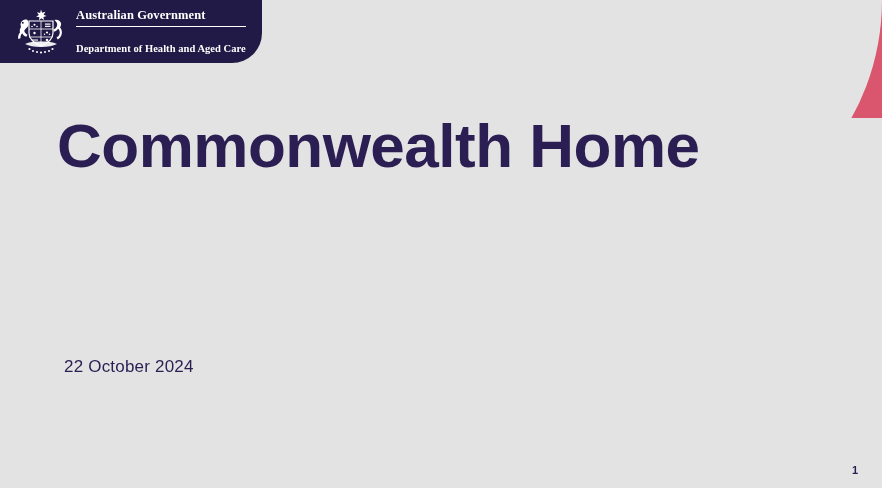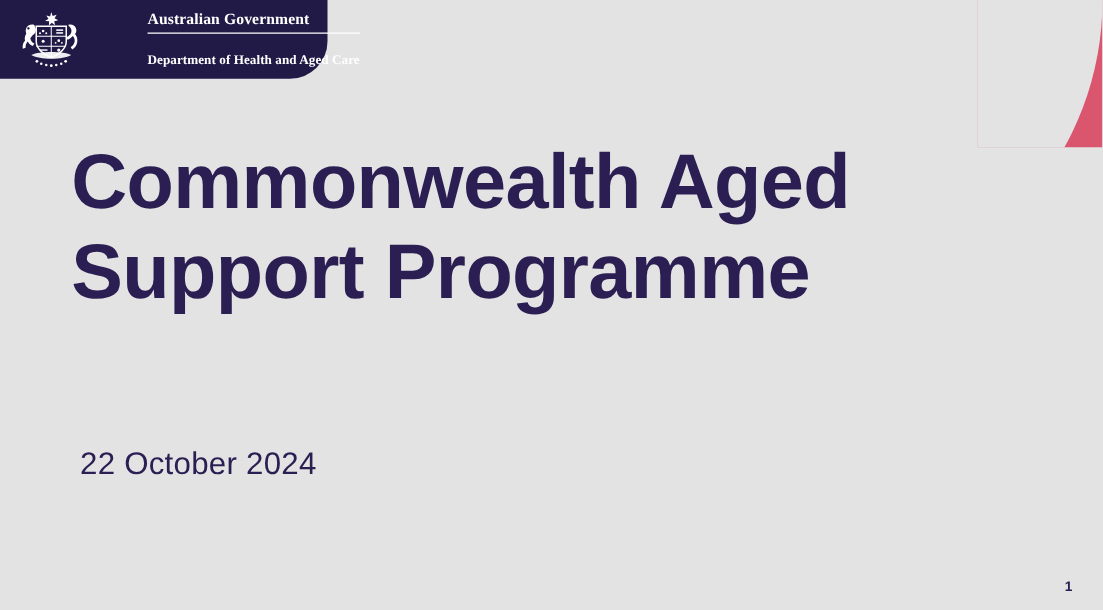--- a/index.html
+++ b/index.html
@@ -56,21 +56,20 @@
     top: 0;
     left: 0;
     width: 262px;
     height: 63px;
     background: #211a46;
     border-bottom-right-radius: 30px;
     display: flex;
     align-items: center;
     padding-left: 14px;
     box-sizing: border-box;
-    gap: 42px;
   }
   .crest {
     width: 54px;
     height: 48px;
     flex: 0 0 54px;
     display: block;
   }
   .gov-wordmark {
     margin-left: 8px;
     color: #ffffff;
@@ -120,21 +119,21 @@
   }
 
   .slide-date {
     position: absolute;
     left: 64px;
     top: 357px;
     margin: 0;
     color: #2a1e52;
     font-family: "Liberation Sans", sans-serif;
     font-weight: normal;
-    font-size: 25px;
+    font-size: 17px;
     letter-spacing: 0.2px;
   }
 
   
   .page-number {
     position: absolute;
     right: 24px;
     bottom: 12px;
     color: #2a1e52;
     font-family: "Liberation Sans", sans-serif;
@@ -194,22 +193,21 @@
 
     <div class="gov-wordmark">
       <div class="gov-line-1">Australian Government</div>
       <div class="gov-rule"></div>
       <div class="gov-line-2">Department of Health and Aged Care</div>
     </div>
   </div>
 
   <div class="title-block">
     <h1 class="slide-title">
-      <span class="tline">Commonwealth Aged</span>
-      <span class="tline">Support Programme</span>
+      <span class="tline">Commonwealth Home</span>
     </h1>
   </div>
 
   <p class="slide-date">22 October 2024</p>
 
   <div class="page-number">1</div>
 
 </div>
 
 </body></html>

